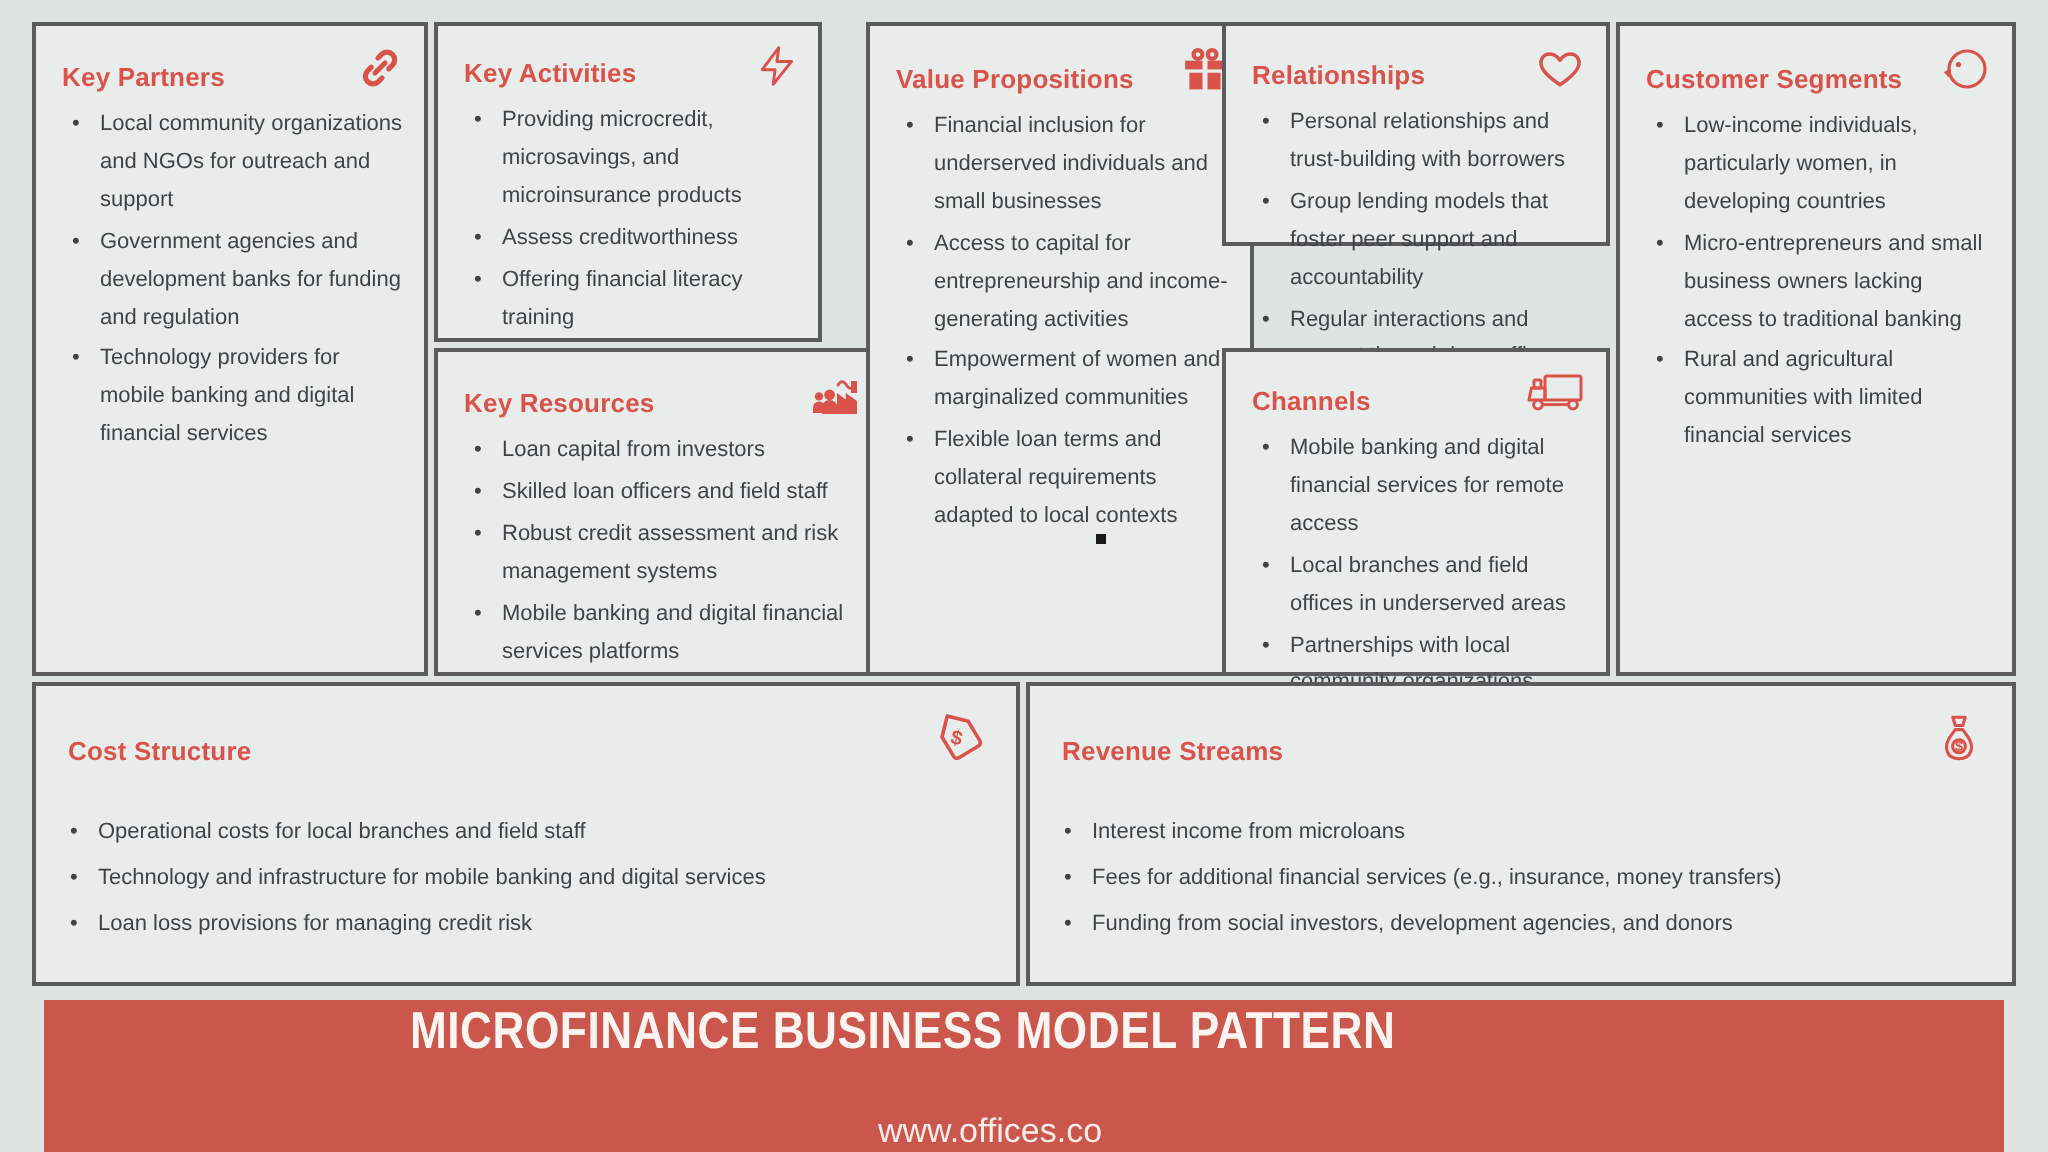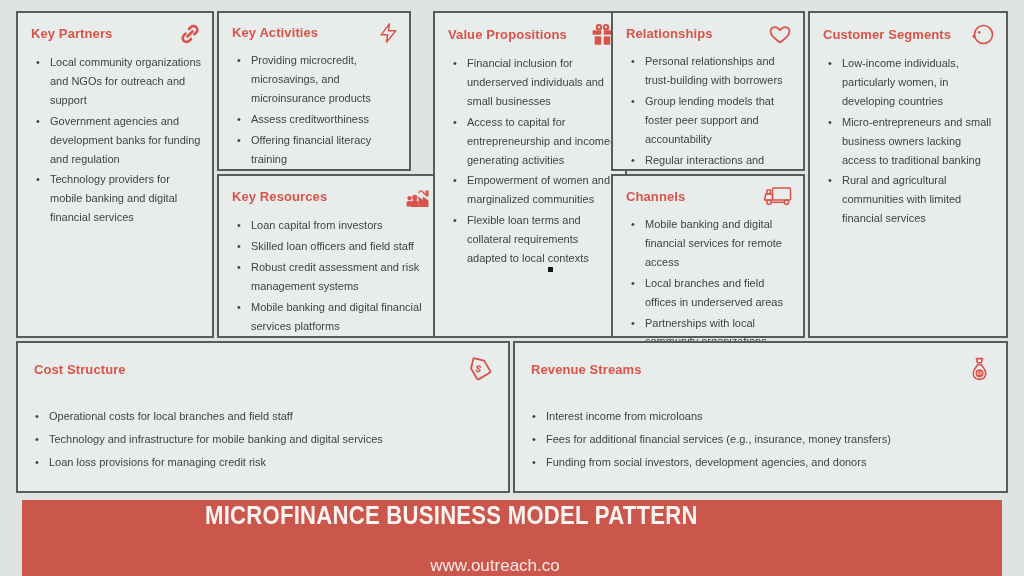--- a/index.html
+++ b/index.html
@@ -10,42 +10,42 @@
     position:relative; overflow:hidden;
     -webkit-font-smoothing:antialiased;
   }
   .box {
     position:absolute;
     background:#e8edeb;
     border:2px solid #595b5d;
     box-sizing:border-box;
   }
   .box-head {
-    display:flex; justify-content:space-between; align-items:center;
+    display:flex; justify-content:space-between; align-items:flex-end;
     padding:8px 10px 0 13px;
   }
   .box-head h2 {
     margin:0; font-size:13px; font-weight:bold; color:#d9534a;
     letter-spacing:.1px;
   }
   .icon { flex:0 0 auto; margin-top:1px; }
   .icon svg { display:block; }
   ul.bullets { margin:7px 0 0; padding:0 8px 0 17px; list-style:none; }
   ul.bullets li {
     position:relative; padding-left:15px; margin:0 0 2px;
     font-size:11px; line-height:1.72; color:#3e4347;
   }
   ul.bullets li::before { content:"\2022"; position:absolute; left:1px; top:0; color:#3e4347; }
 
   
   .key-partners        { left:16px;  top:11px;  width:198px; height:327px; }
   .key-activities      { left:217px; top:11px;  width:194px; height:160px; }
   .key-resources       { left:217px; top:174px; width:226px; height:164px; }
   .value-propositions  { left:433px; top:11px;  width:194px; height:327px; }
-  .relationships       { left:611px; top:11px;  width:194px; height:160px; }
+  .relationships       { left:611px; top:11px;  width:194px; height:112px; }
   .channels            { left:611px; top:174px; width:194px; height:164px; }
   .customer-segments   { left:808px; top:11px;  width:200px; height:327px; }
 
   
   .cost-structure      { left:16px;  top:341px; width:494px; height:152px; }
   .revenue-streams     { left:513px; top:341px; width:495px; height:152px; }
   .wide .box-head { padding:12px 14px 0 16px; }
   .wide ul.bullets { margin-top:24px; padding-left:16px; }
   .wide ul.bullets li { margin-bottom:4px; }
 
@@ -239,14 +239,14 @@
   </header>
   <ul class="bullets">
       <li>Interest income from microloans</li>
       <li>Fees for additional financial services (e.g., insurance, money transfers)</li>
       <li>Funding from social investors, development agencies, and donors</li>
     </ul>
 </section>
 
 <footer class="footer">
   <div class="title">MICROFINANCE BUSINESS MODEL PATTERN</div>
-  <div class="site">www.outreach.co</div>
+  <div class="site">www.offices.co</div>
 </footer>
 
 </body></html>

